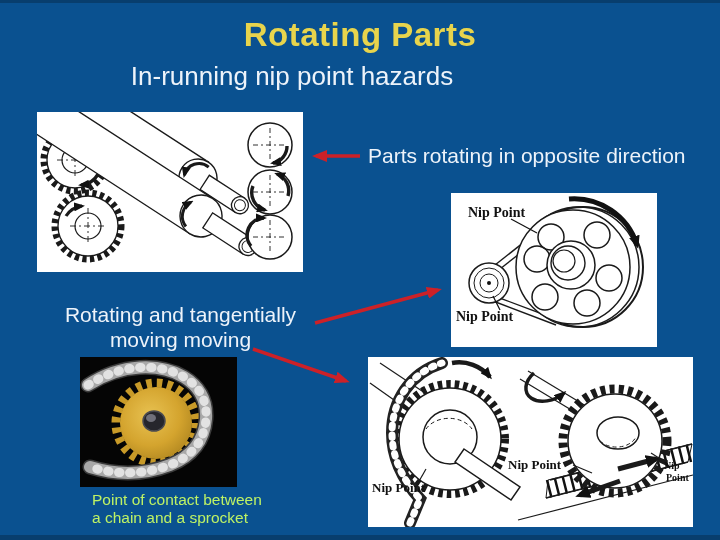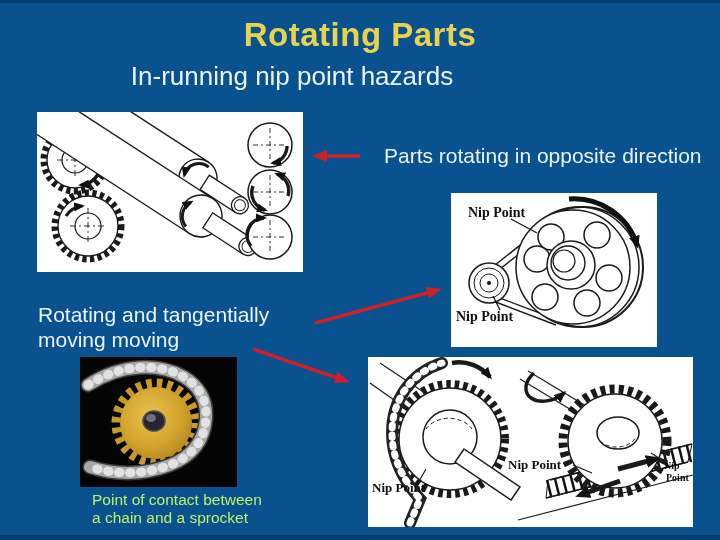--- a/index.html
+++ b/index.html
@@ -14,22 +14,22 @@
   #edge-bottom{bottom:0;height:5px;}
   #title{
     position:absolute;top:16px;left:0;width:720px;text-align:center;
     font-size:33px;font-weight:bold;color:#E8D44C;letter-spacing:.5px;
   }
   #subtitle{
     position:absolute;top:61px;left:0;width:584px;text-align:center;
     font-size:26px;font-weight:500;color:#EDF3FA;
   }
   .callout{color:#EDF3FA;position:absolute;}
-  #callout-opposite{left:368px;top:144px;font-size:21px;white-space:nowrap;margin-left:16px;}
-  #callout-tangential{left:38px;top:302px;width:285px;text-align:left;font-size:21px;line-height:25px;}
+  #callout-opposite{left:368px;top:144px;font-size:21px;white-space:nowrap;}
+  #callout-tangential{left:38px;top:302px;width:285px;text-align:center;font-size:21px;line-height:25px;}
   #caption{left:92px;top:491px;font-size:15.5px;line-height:17.5px;color:#bef264;}
   .fig{position:absolute;display:block;}
   #fig-gears{left:37px;top:112px;}
   #fig-pulley{left:451px;top:193px;}
   #fig-chain{left:80px;top:357px;}
   #fig-rack{left:368px;top:357px;}
   #arrow-overlay{position:absolute;left:0;top:0;pointer-events:none;}
   text.niplabel{font-family:"Liberation Serif",serif;font-weight:bold;fill:#111;}
 </style>
 </head>

